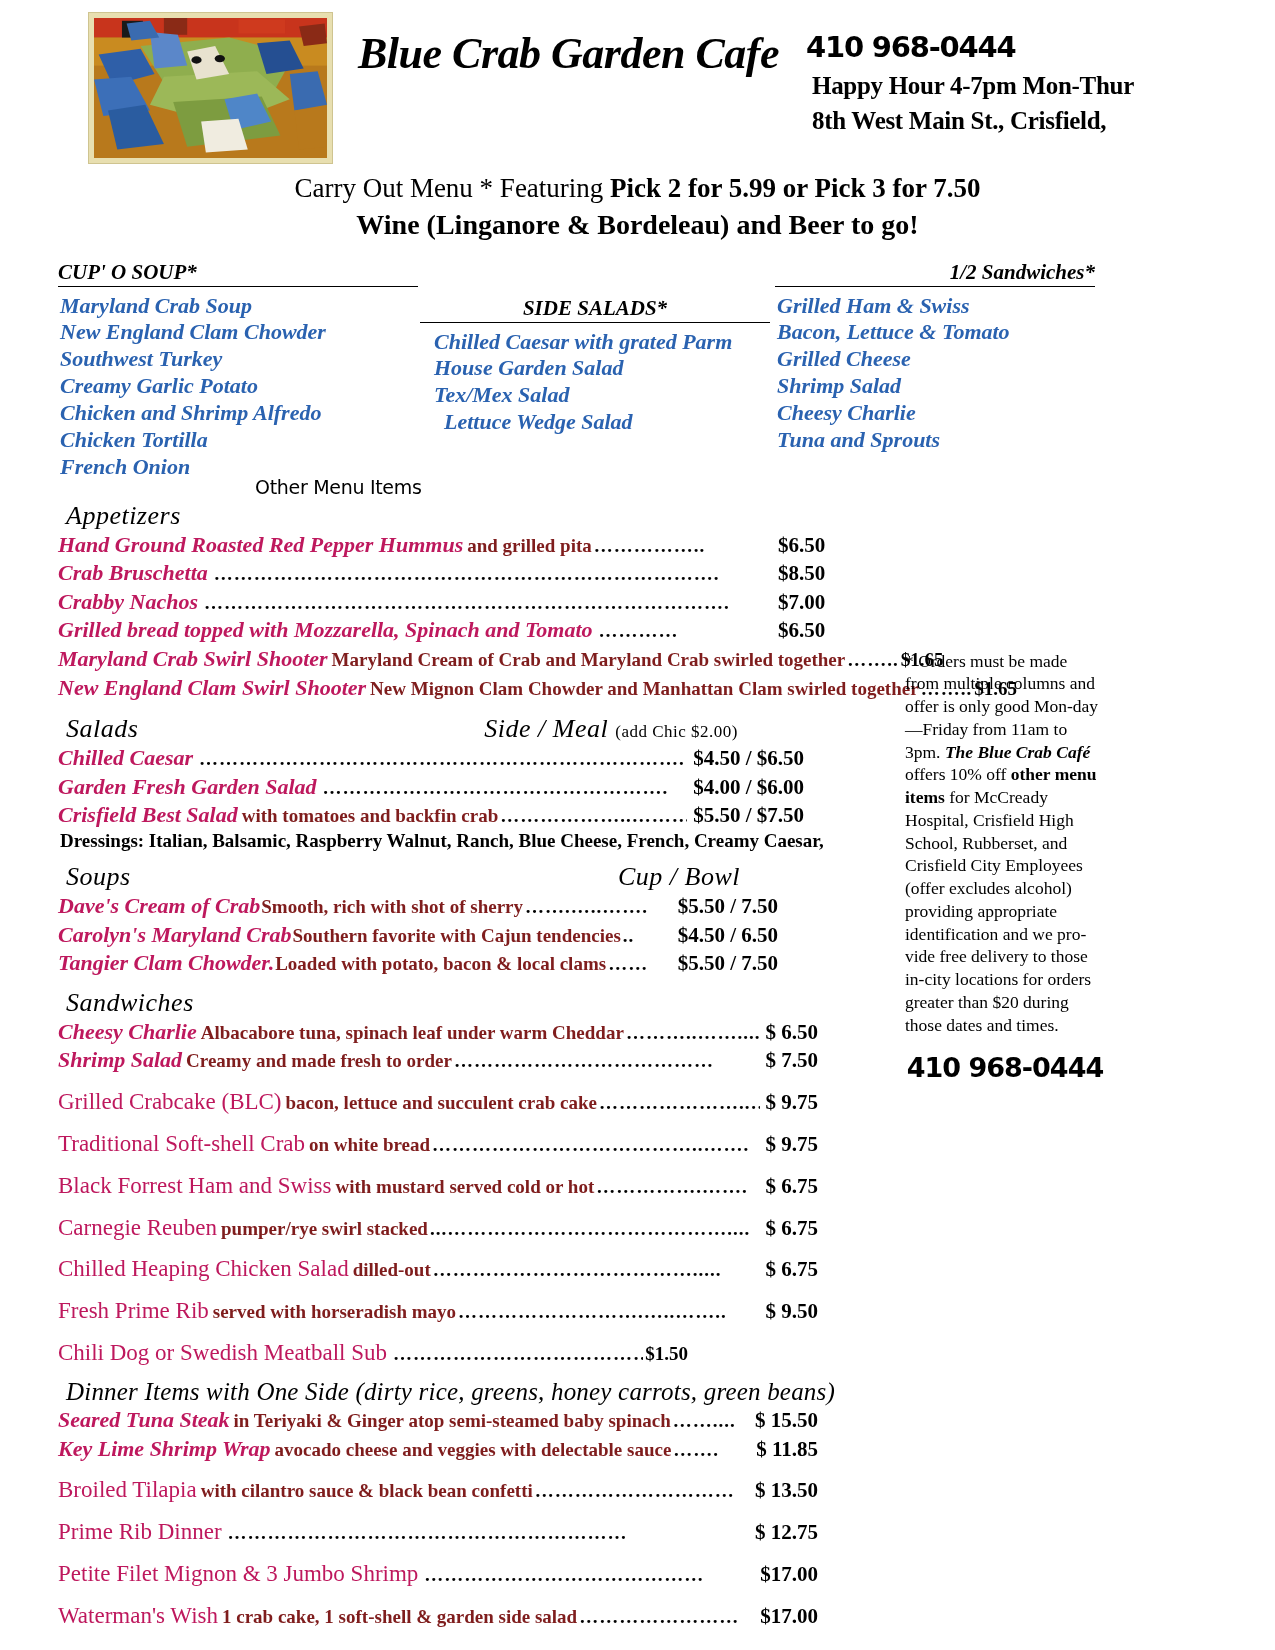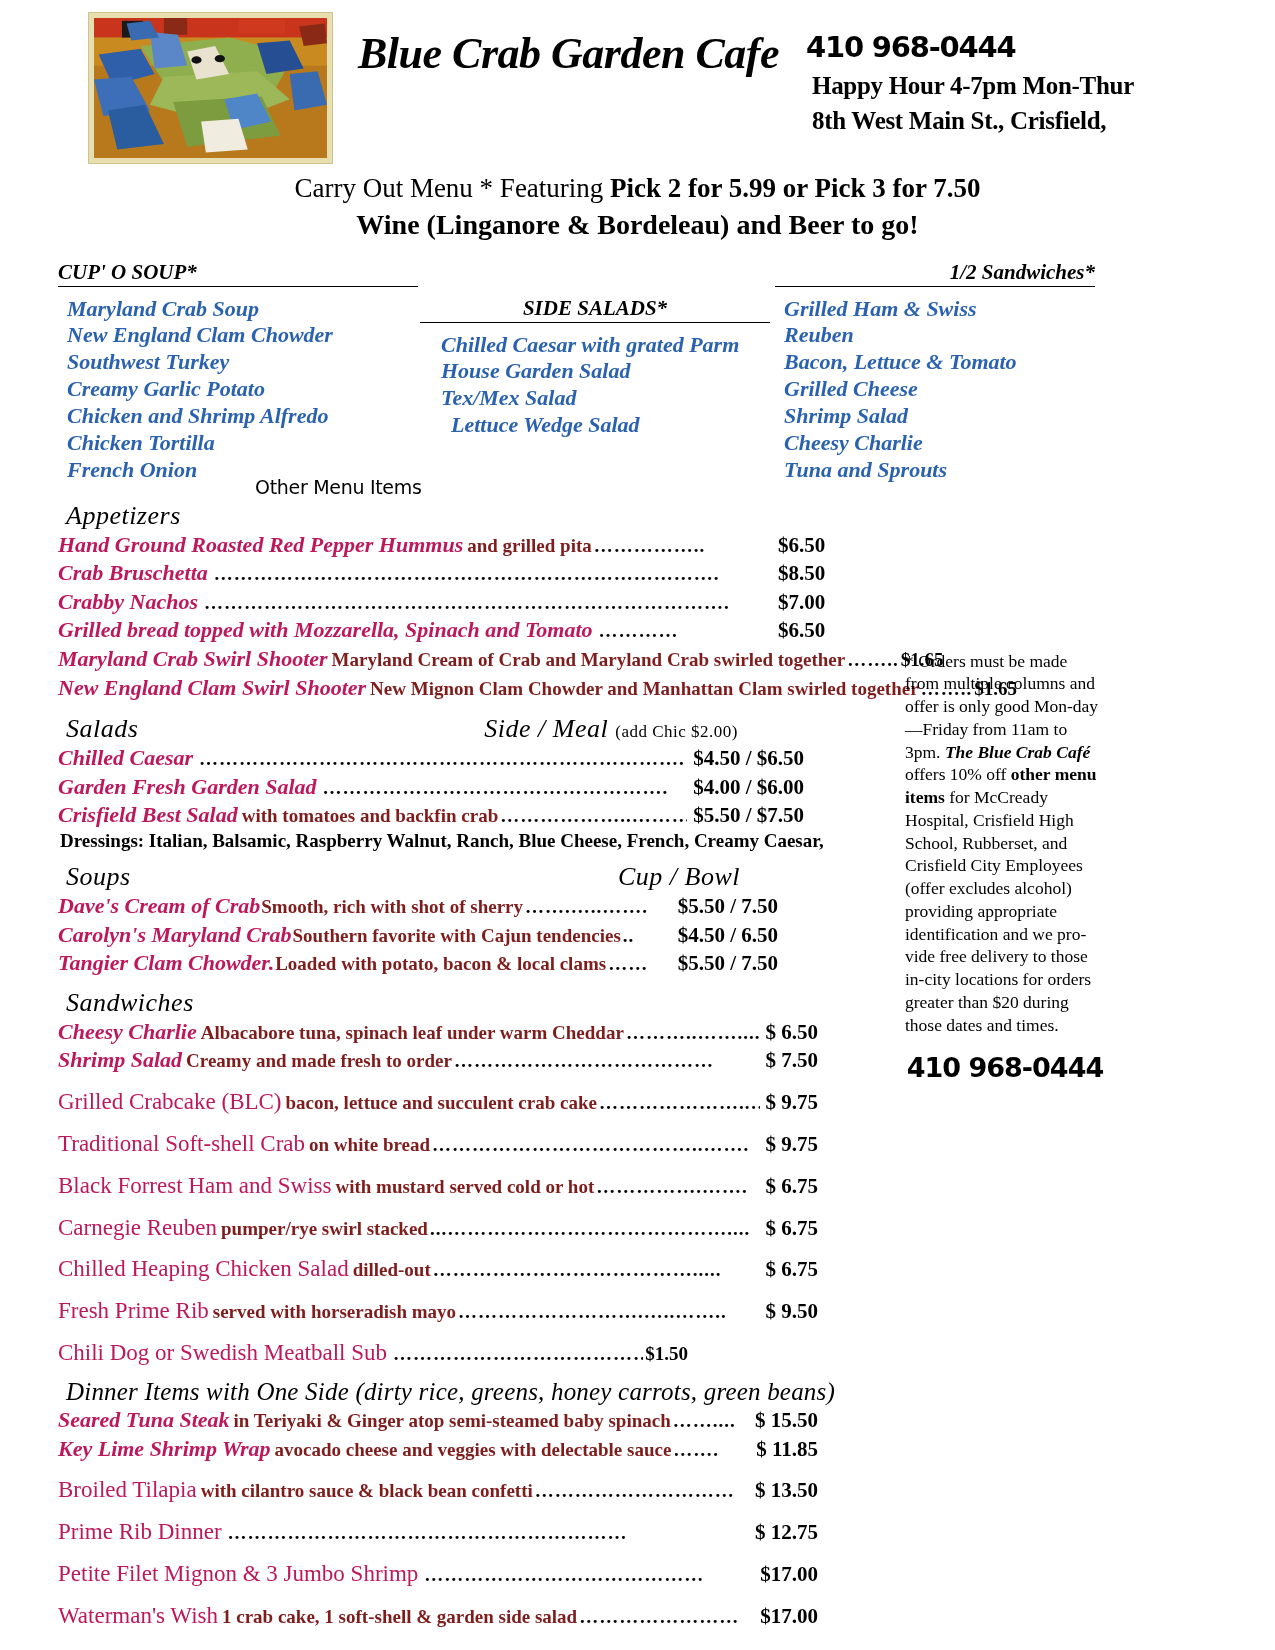--- a/index.html
+++ b/index.html
@@ -121,21 +121,21 @@
     text-align: center;
     border-bottom: 1.5px solid #000;
     padding-bottom: 1px;
     margin-bottom: 6px;
     white-space: nowrap;
   }
   .col-1 .col-head { text-align: left; }
   .col-2 .col-head { text-align: center; margin-top: 36px; }
   .col-3 .col-head { text-align: right; }
 
-  .col ul { list-style: none; margin: 9px; padding: 0; }
+  .col ul { list-style: none; margin: 2px; padding: 0; }
   .col li {
     color: #2a62b0;
     font-style: italic;
     font-weight: bold;
     font-size: 22px;
     line-height: 1.22;
     white-space: nowrap;
   }
   .col-2 li { padding-left: 12px; }
   .col-2 li.indent { padding-left: 22px; }
@@ -331,21 +331,20 @@
         <li>House Garden Salad</li>
         <li>Tex/Mex Salad</li>
         <li class="indent">Lettuce Wedge Salad</li>
       </ul>
     </div>
 
     <div class="col col-3">
       <div class="col-head">1/2 Sandwiches*</div>
       <ul>
         <li>Grilled Ham &amp; Swiss</li>
-        <li>Reuben</li>
         <li>Bacon, Lettuce &amp; Tomato</li>
         <li>Grilled Cheese</li>
         <li>Shrimp Salad</li>
         <li>Cheesy Charlie</li>
         <li>Tuna and Sprouts</li>
       </ul>
     </div>
 
     <div class="other-items" style="top:216px;">Other Menu Items</div>
   </div>

